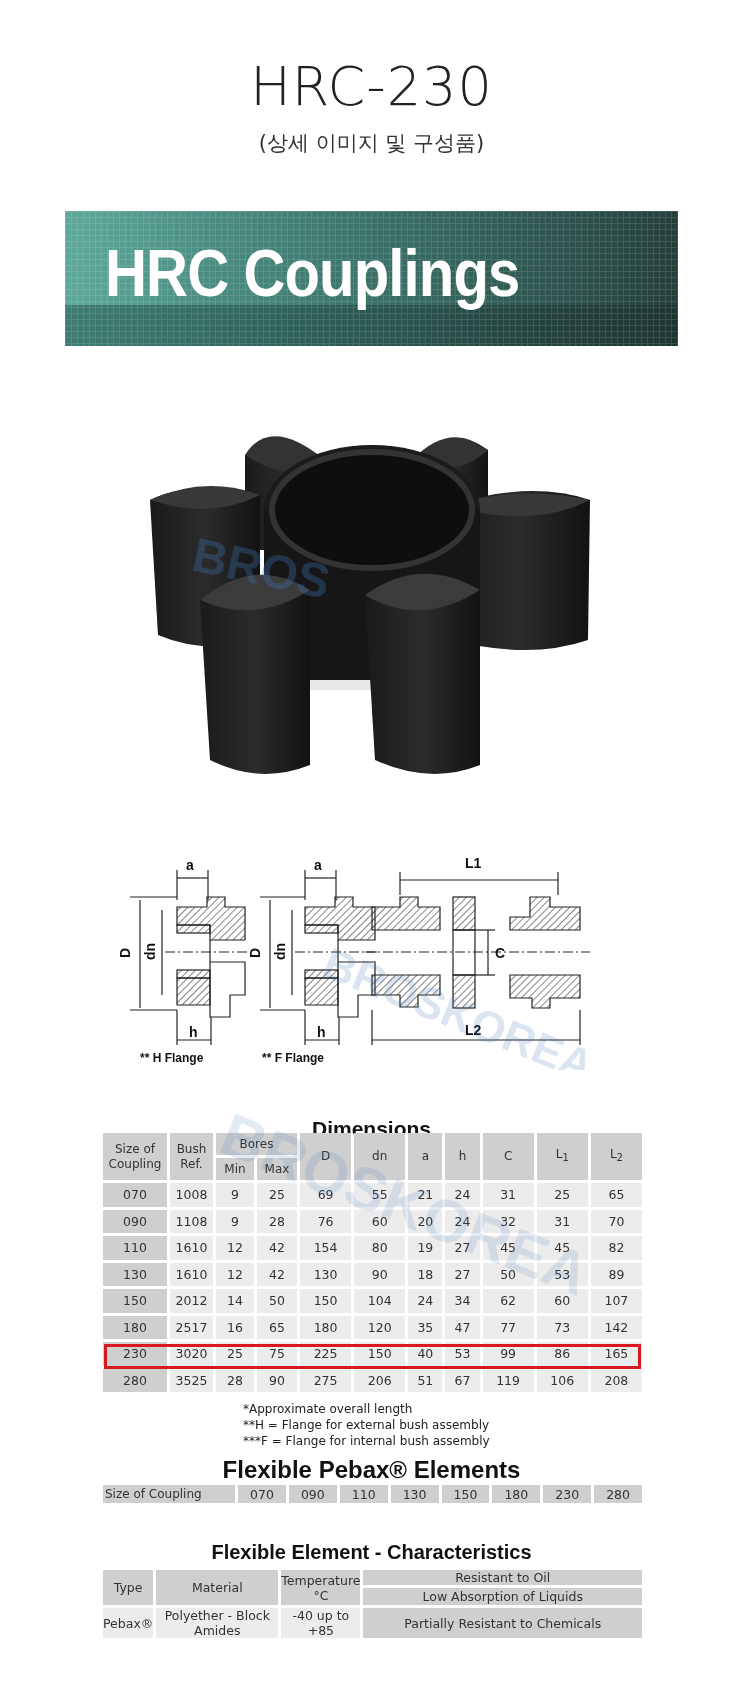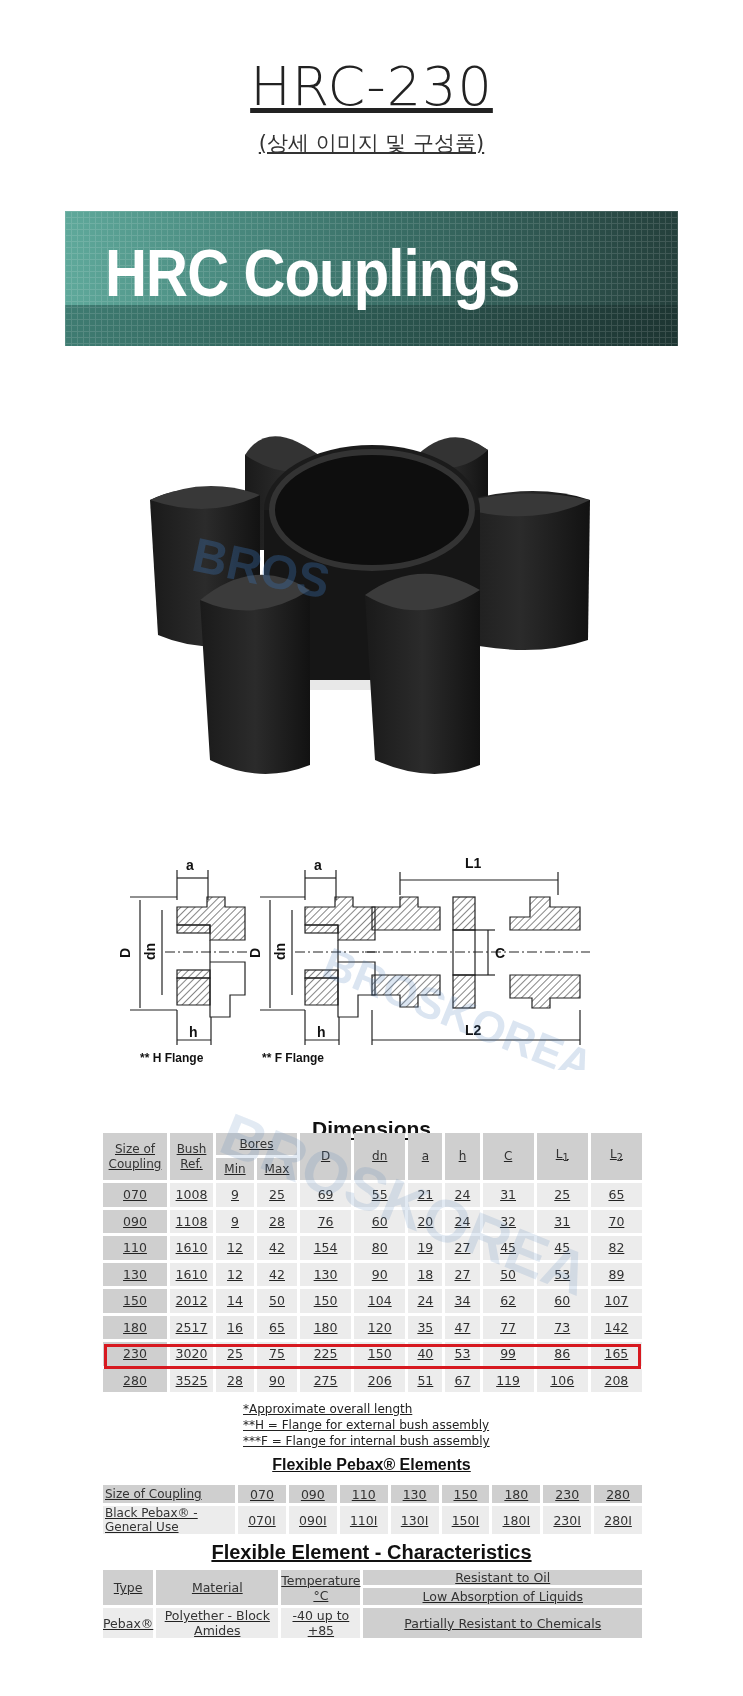--- a/index.html
+++ b/index.html
@@ -1,17 +1,17 @@
 <!DOCTYPE html>
 <html><head>
 <meta charset="utf-8">
 <style>
   html, body { margin:0; padding:0; background:#ffffff; }
   body { width:743px; height:1696px; position:relative; overflow:hidden; font-family:"DejaVu Sans", sans-serif; color:#222; }
-  .abs { position:absolute;text-decoration:underline; }
+  .abs { position:absolute; }
   #title { left:0; width:743px; top:52px; text-align:center; font-family:"DejaVu Sans", sans-serif; font-size:54px; font-weight:300; color:#222; letter-spacing:1px; line-height:70px; }
   #subtitle { left:0; width:743px; top:128px; text-align:center; font-size:21px; color:#333; line-height:30px; }
   #banner { left:65px; top:211px; width:613px; height:135px; overflow:hidden;
     background: linear-gradient(90deg, #5fa99b 0%, #4a8b80 25%, #386c64 55%, #2c4f4a 85%, #243f3b 100%); }
   #banner .lower { position:absolute; left:0; right:0; top:94px; bottom:0;
     background: linear-gradient(90deg, #3f7c72 0%, #2e5f57 40%, #23413d 80%, #1d3532 100%); }
   #banner .grid { position:absolute; inset:0; opacity:0.12;
     background-image: linear-gradient(#ffffff 1px, transparent 1px), linear-gradient(90deg, #ffffff 1px, transparent 1px);
     background-size: 6px 6px; }
   #banner-text { position:absolute; left:40px; top:22px; font-family:"Liberation Sans", sans-serif; font-weight:bold; font-size:66px; color:#ffffff; letter-spacing:-1px; transform:scaleX(0.88); transform-origin:left; line-height:80px; }
@@ -300,44 +300,33 @@
 <div id="highlight" class="abs"></div>
 
 <div class="wm" style="left:210px; top:1170px; font-size:60px; color:#3a70b0; opacity:0.14; transform:rotate(22deg);">BROSKOREA</div>
 
 <div id="notes" class="abs">
   <div>*Approximate overall length</div>
   <div>**H = Flange for external bush assembly</div>
   <div>***F = Flange for internal bush assembly</div>
 </div>
 
-<div class="abs sec-title" style="top:1456px; font-size:16px;">Flexible Pebax® Elements</div>
+<div class="abs sec-title" style="top:1456px; font-size:24px;">Flexible Pebax® Elements</div>
 <table id="pebax-table" class="abs">
   <tbody>
       <tr>
     <td class="hd lbl" style="width:130px;">Size of Coupling</td>
     <td class="hd">070</td>
     <td class="hd">090</td>
     <td class="hd">110</td>
     <td class="hd">130</td>
     <td class="hd">150</td>
     <td class="hd">180</td>
     <td class="hd">230</td>
     <td class="hd">280</td>
-  </tr>
-  <tr>
-    <td class="lbl" style="height:28px;">Black Pebax® - General Use</td>
-    <td>070I</td>
-    <td>090I</td>
-    <td>110I</td>
-    <td>130I</td>
-    <td>150I</td>
-    <td>180I</td>
-    <td>230I</td>
-    <td>280I</td>
   </tr>
 </tbody>
   </table>
 
 <div class="abs sec-title" style="top:1541px; font-size:20px;">Flexible Element - Characteristics</div>
 <table id="char-table" class="abs">
   <tbody>
       <tr>
     <td class="hd" rowspan="2" style="width:44px; height:18px;">Type</td>
     <td class="hd" rowspan="2" style="width:122px;">Material</td>

